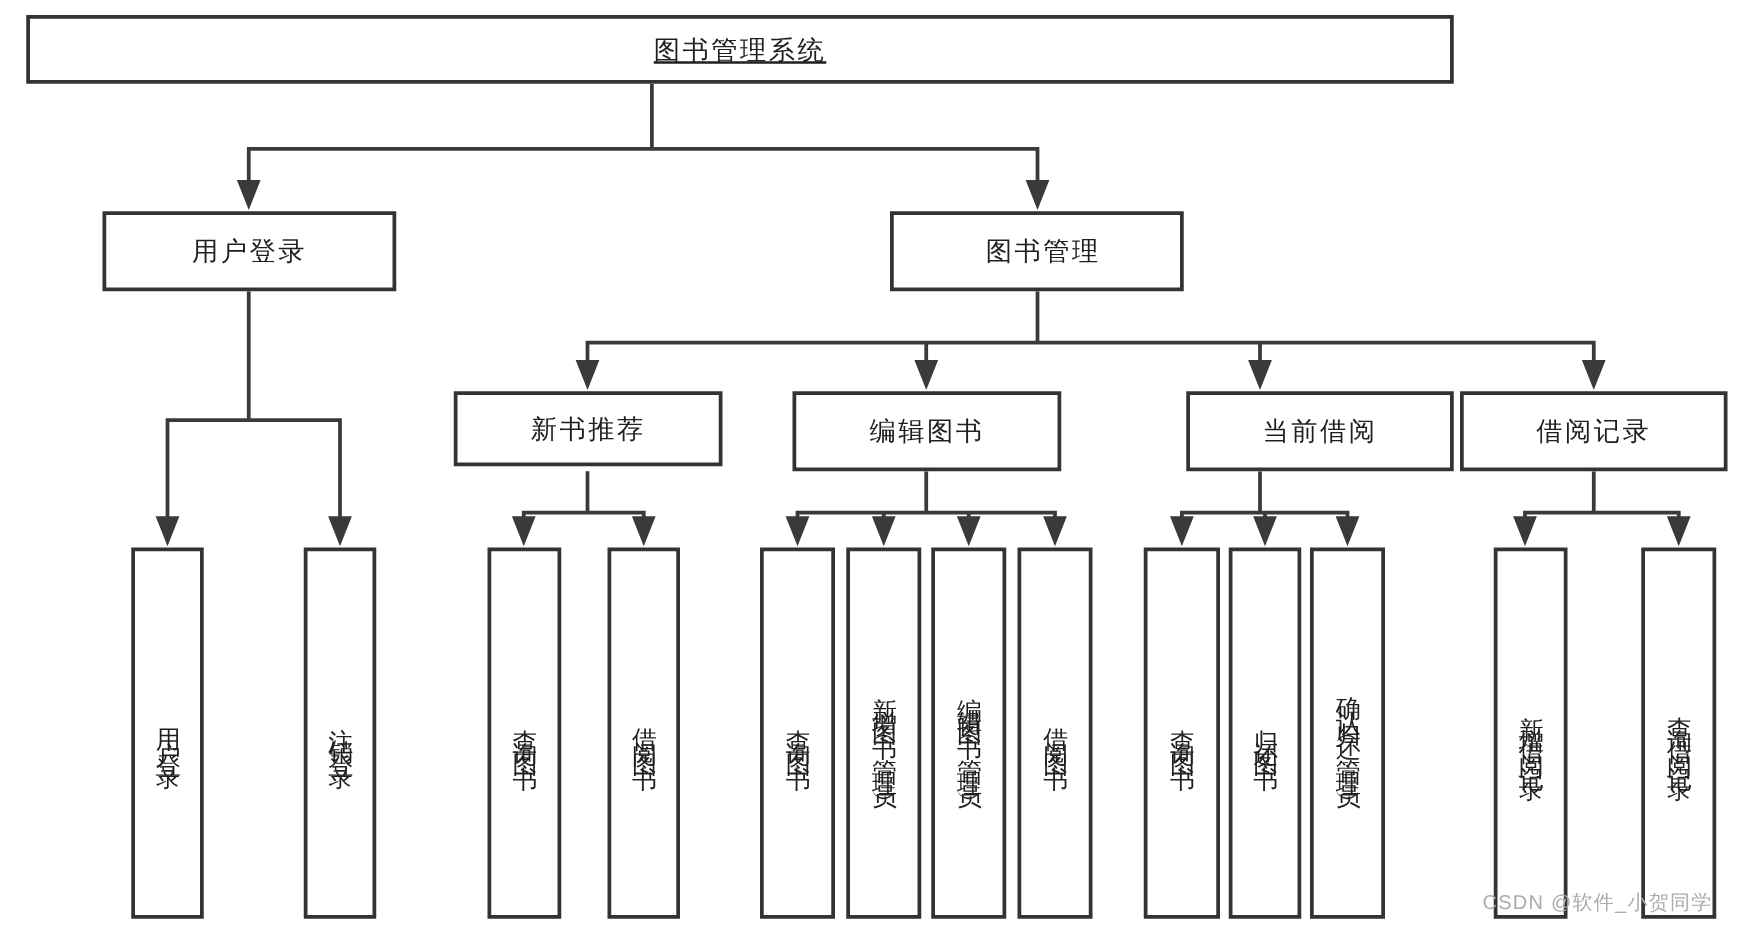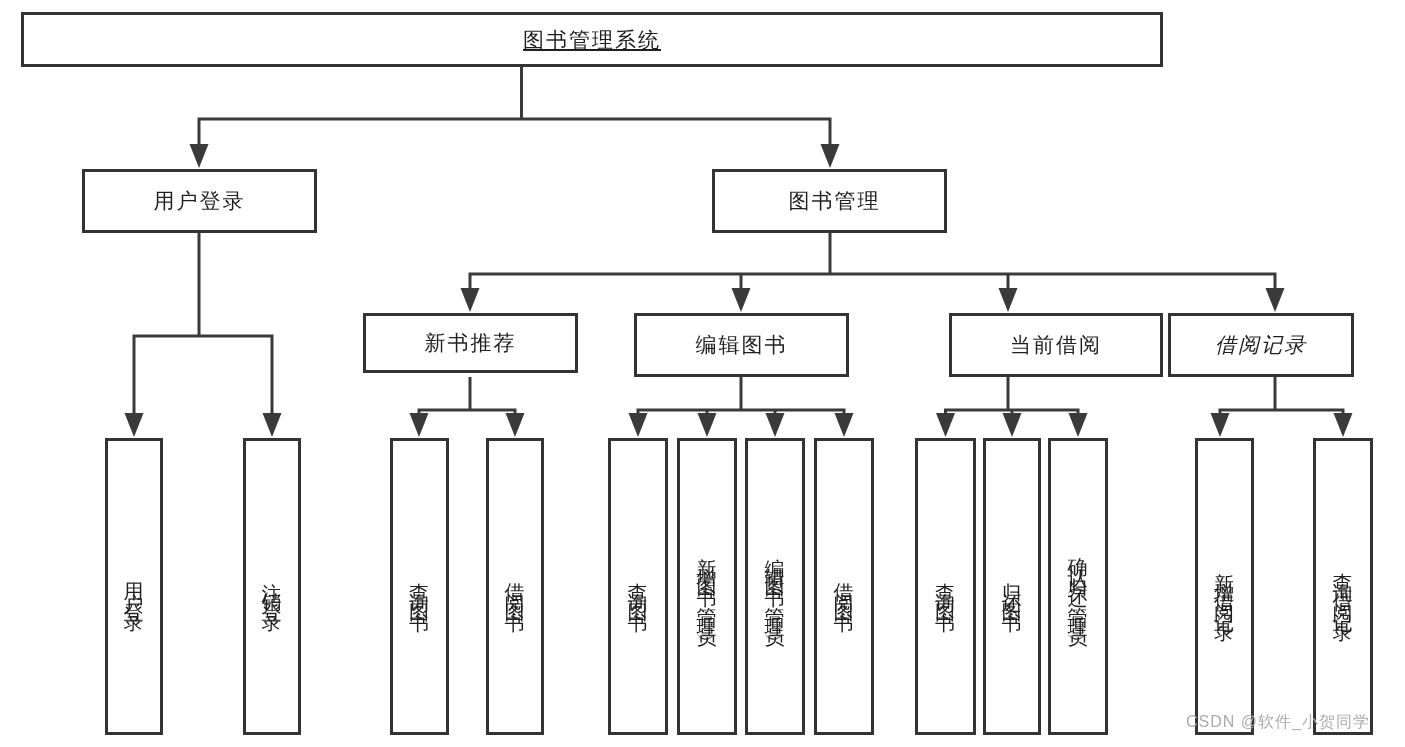--- a/index.html
+++ b/index.html
@@ -121,21 +121,21 @@
 
   <div class="node" style="left:363px;top:313px;width:215px;height:60px;">
     <span class="hlabel">新书推荐</span>
   </div>
   <div class="node" style="left:634px;top:313px;width:215px;height:64px;">
     <span class="hlabel">编辑图书</span>
   </div>
   <div class="node" style="left:949px;top:313px;width:214px;height:64px;">
     <span class="hlabel">当前借阅</span>
   </div>
-  <div class="node" style="left:1168px;top:313px;width:186px;height:64px;font-style:italic;">
+  <div class="node" style="left:1168px;top:313px;width:214px;height:64px;">
     <span class="hlabel">借阅记录</span>
   </div>
 
   <div class="node leaf" style="left:105px;width:58px;">
     <span class="vlabel">用户登录</span>
   </div>
   <div class="node leaf" style="left:243px;width:58px;">
     <span class="vlabel">注销登录</span>
   </div>
 

